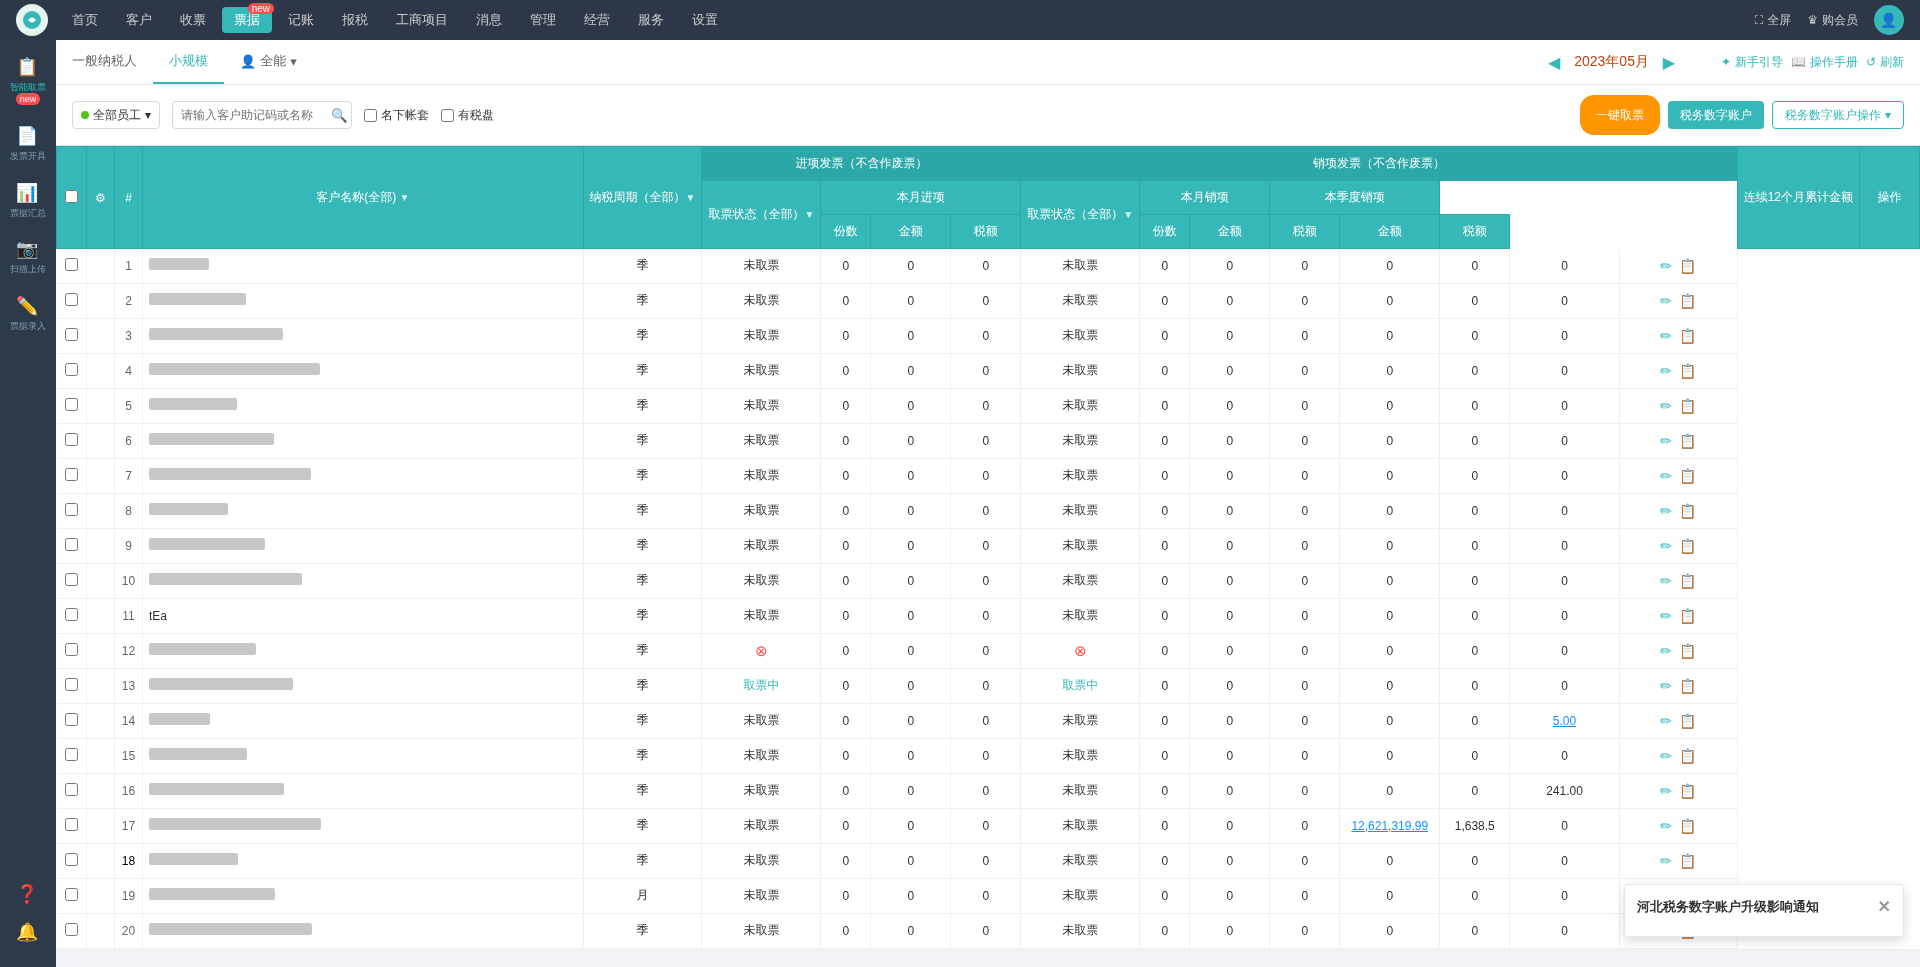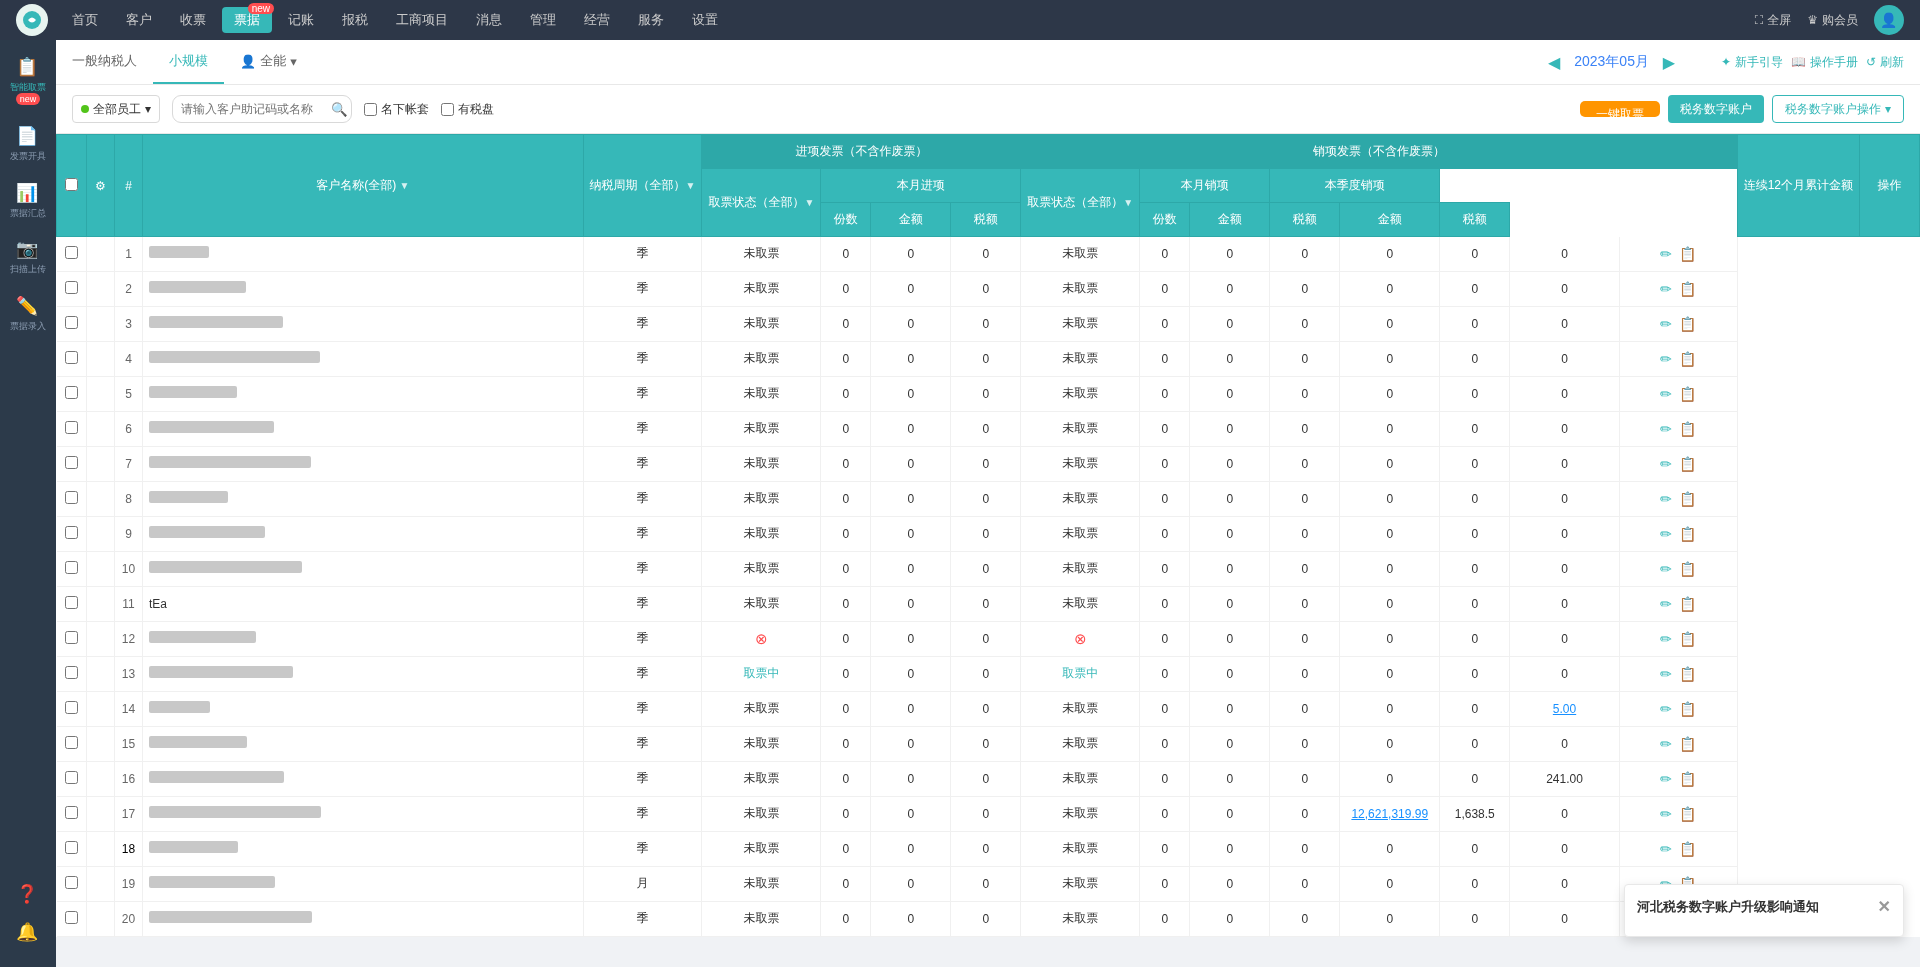--- a/index.html
+++ b/index.html
@@ -25,30 +25,30 @@
 
     
     .main { flex: 1; background: #f0f2f5; overflow: auto; }
     .sub-tab { padding: 12px 16px; cursor: pointer; font-size: 13px; color: #666; border-bottom: 2px solid transparent; }
     .sub-tab.active { color: #36b8b8; border-bottom: 2px solid #36b8b8; font-weight: 500; }
     
     
     .filter-bar { background: #fff; padding: 10px 16px; display: flex; align-items: center; gap: 12px; border-bottom: 1px solid #e8e8e8; }
     .filter-select { border: 1px solid #d9d9d9; border-radius: 4px; padding: 4px 8px; font-size: 12px; display: flex; align-items: center; gap: 4px; cursor: pointer; color: #333; background: #fff; height: 28px; }
     .filter-select .dot { width: 8px; height: 8px; background: #52c41a; border-radius: 50%; }
-    .search-box { border: 1px solid #d9d9d9; border-radius: 9px; padding: 4px 8px; font-size: 12px; width: 180px; height: 28px; display: flex; align-items: center; }
+    .search-box { border: 1px solid #d9d9d9; border-radius: 4px; padding: 4px 8px; font-size: 12px; width: 180px; height: 28px; display: flex; align-items: center; }
     .search-box input { border: none; outline: none; font-size: 12px; width: 150px; color: #999; }
     .search-btn { background: none; border: none; cursor: pointer; color: #999; }
     .checkbox-label { display: flex; align-items: center; gap: 4px; font-size: 12px; color: #333; cursor: pointer; }
     .filter-right { margin-left: auto; display: flex; align-items: center; gap: 8px; }
-    .btn-primary { background: #ff9500; color: #fff; border: none; border-radius: 5px; padding: 5px 16px; font-size: 12px; cursor: pointer; height: 16px; }
+    .btn-primary { background: #ff9500; color: #fff; border: none; border-radius: 14px; padding: 5px 16px; font-size: 12px; cursor: pointer; height: 40px; }
     .btn-teal { background: #36b8b8; color: #fff; border: none; border-radius: 4px; padding: 5px 12px; font-size: 12px; cursor: pointer; height: 28px; }
     .btn-outline { background: #fff; color: #36b8b8; border: 1px solid #36b8b8; border-radius: 4px; padding: 5px 12px; font-size: 12px; cursor: pointer; height: 28px; display: flex; align-items: center; gap: 4px; }
     .date-arrow { background: none; border: none; cursor: pointer; color: #36b8b8; font-size: 16px; width: 24px; height: 24px; display: flex; align-items: center; justify-content: center; border-radius: 50%; }
-    .date-text { font-size: 14px; color: #3b82f6; font-weight: 500; }
+    .date-text { font-size: 14px; color: #c2410c; font-weight: 500; }
     .date-nav-link { color: #36b8b8; cursor: pointer; display: flex; align-items: center; gap: 4px; }
 
     
     .table-container { background: #fff; margin: 0; overflow: auto; }
     table { width: 100%; border-collapse: collapse; font-size: 12px; }
     thead tr th { background: #36b8b8; color: #fff; padding: 8px 6px; text-align: center; font-weight: normal; border: 1px solid #2da8a8; white-space: nowrap; }
     tbody tr td { padding: 7px 6px; text-align: center; border-bottom: 1px solid #f0f0f0; border-right: 1px solid #f0f0f0; color: #333; }
     tbody tr td.left-align { text-align: left; }
     .checkbox-cell { width: 30px; }
     .action-btn { background: none; border: none; cursor: pointer; color: #36b8b8; font-size: 14px; padding: 2px; }

